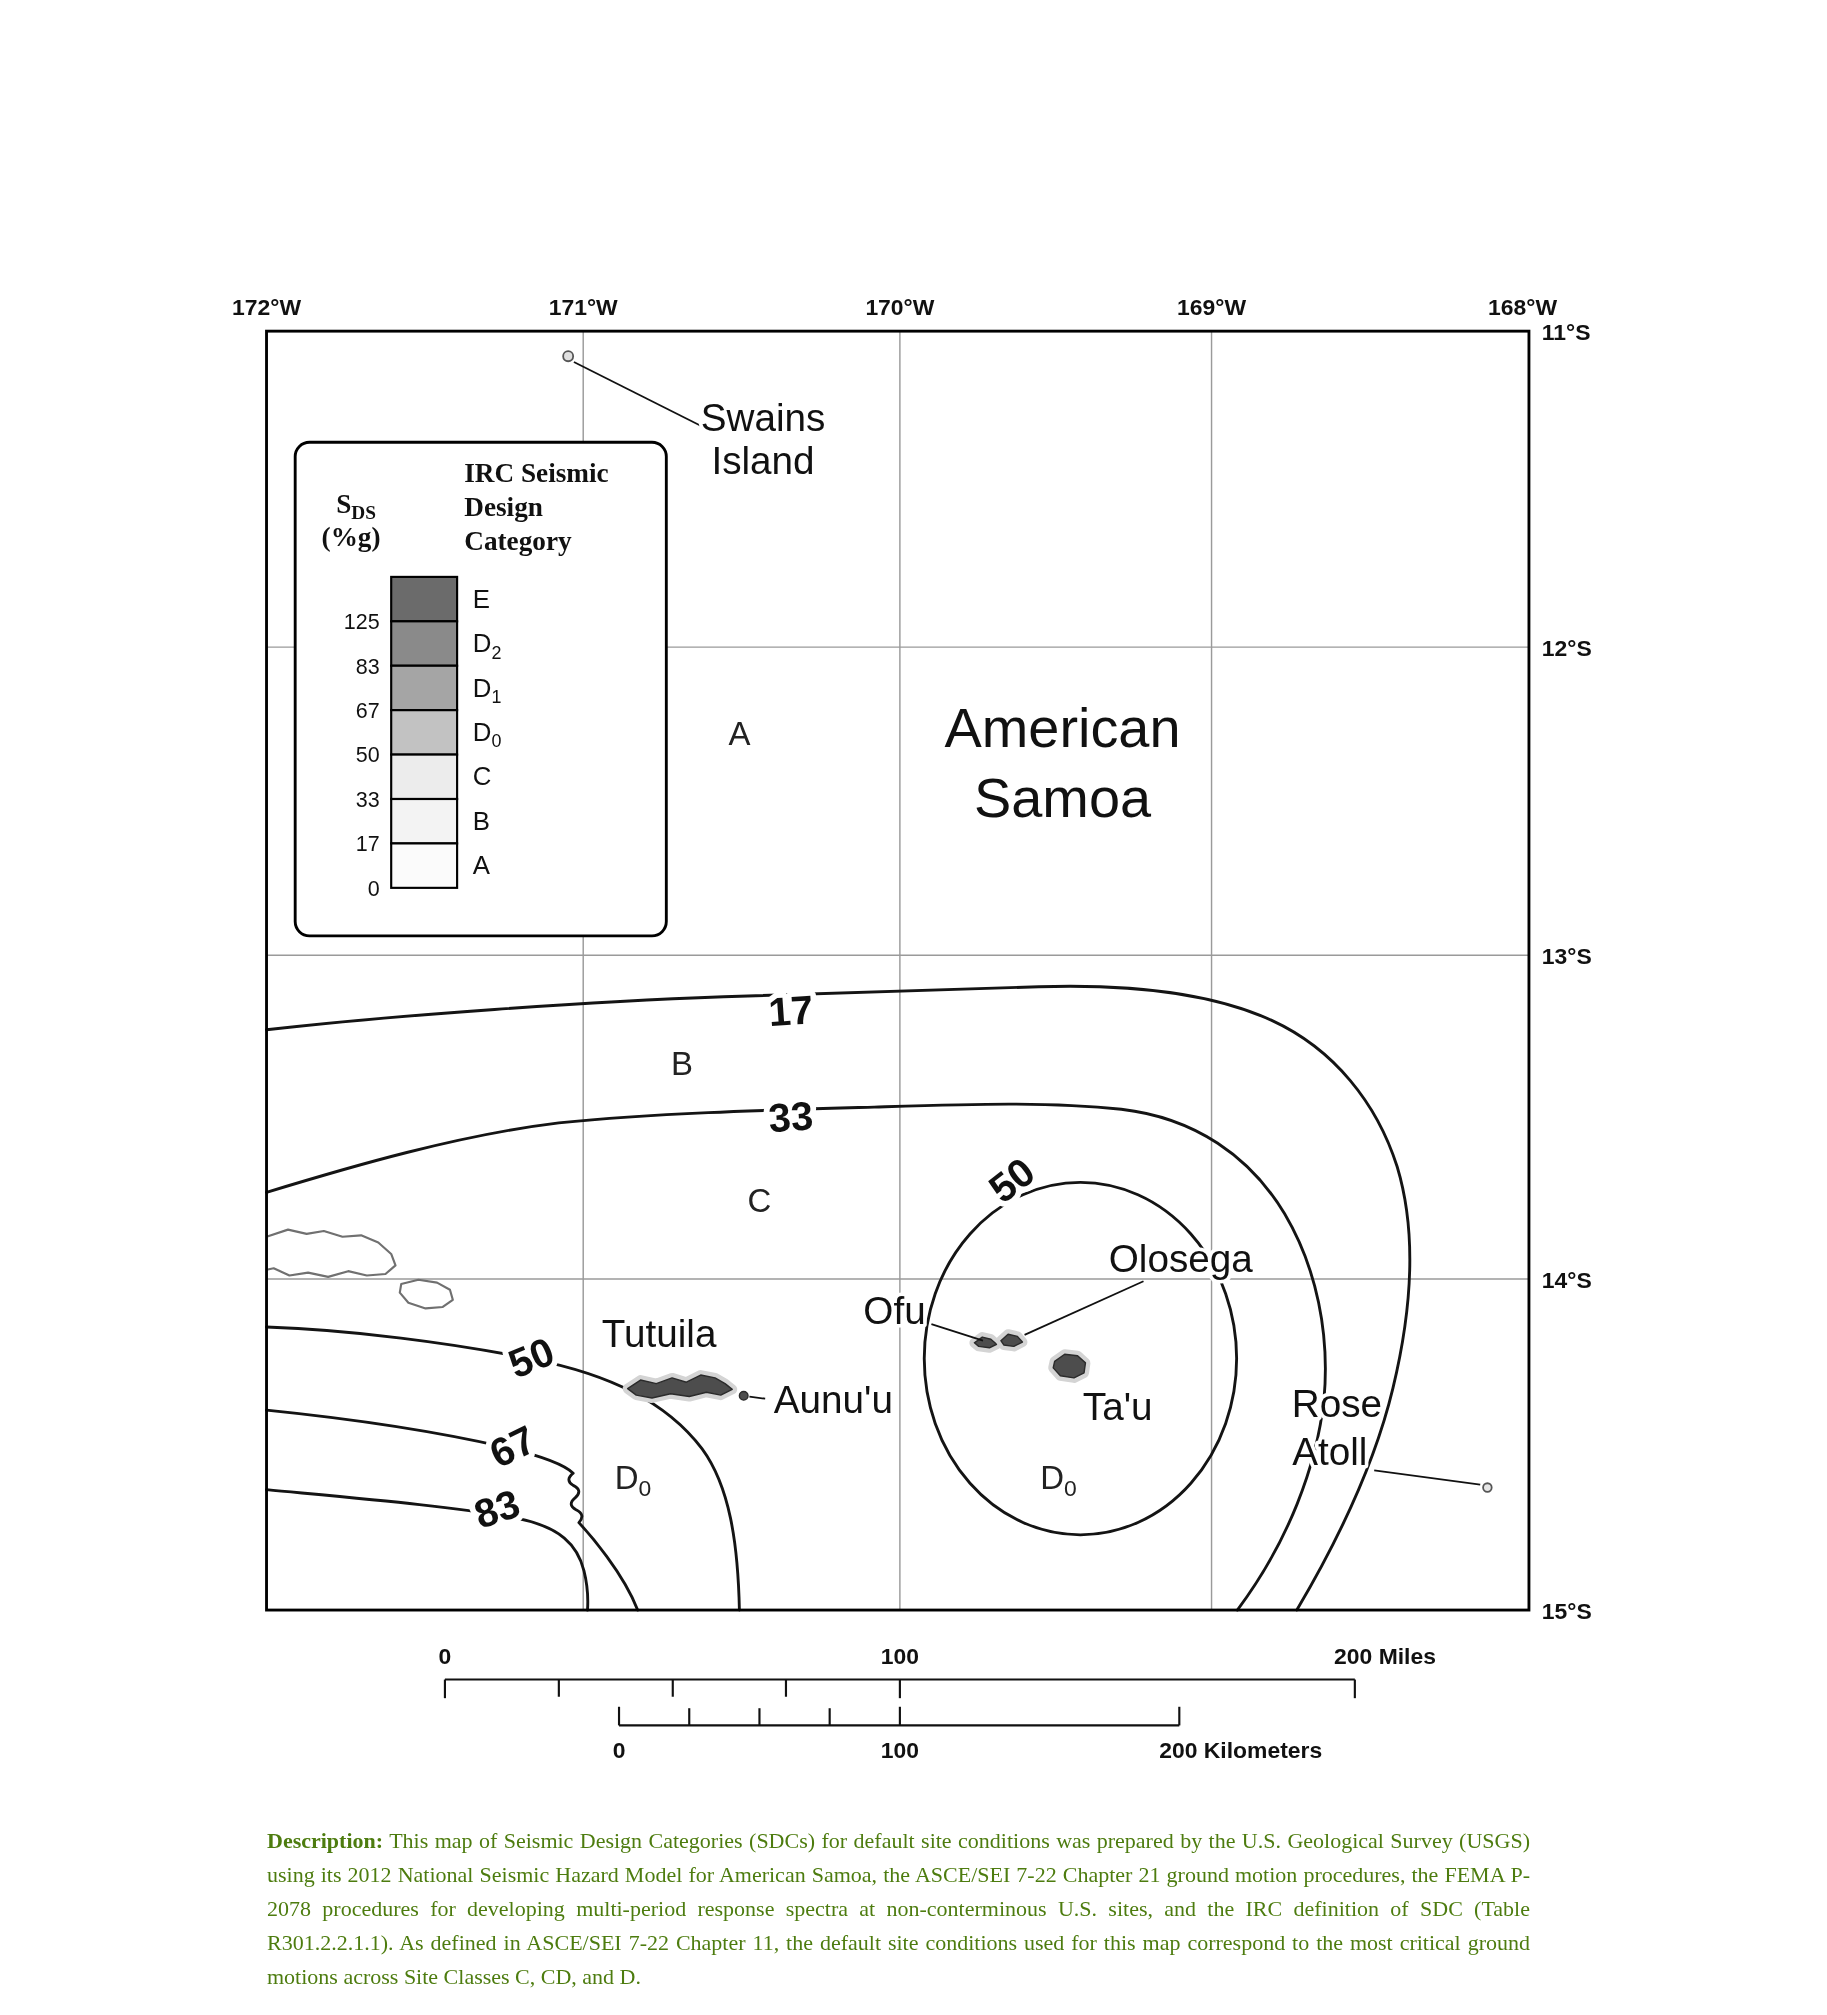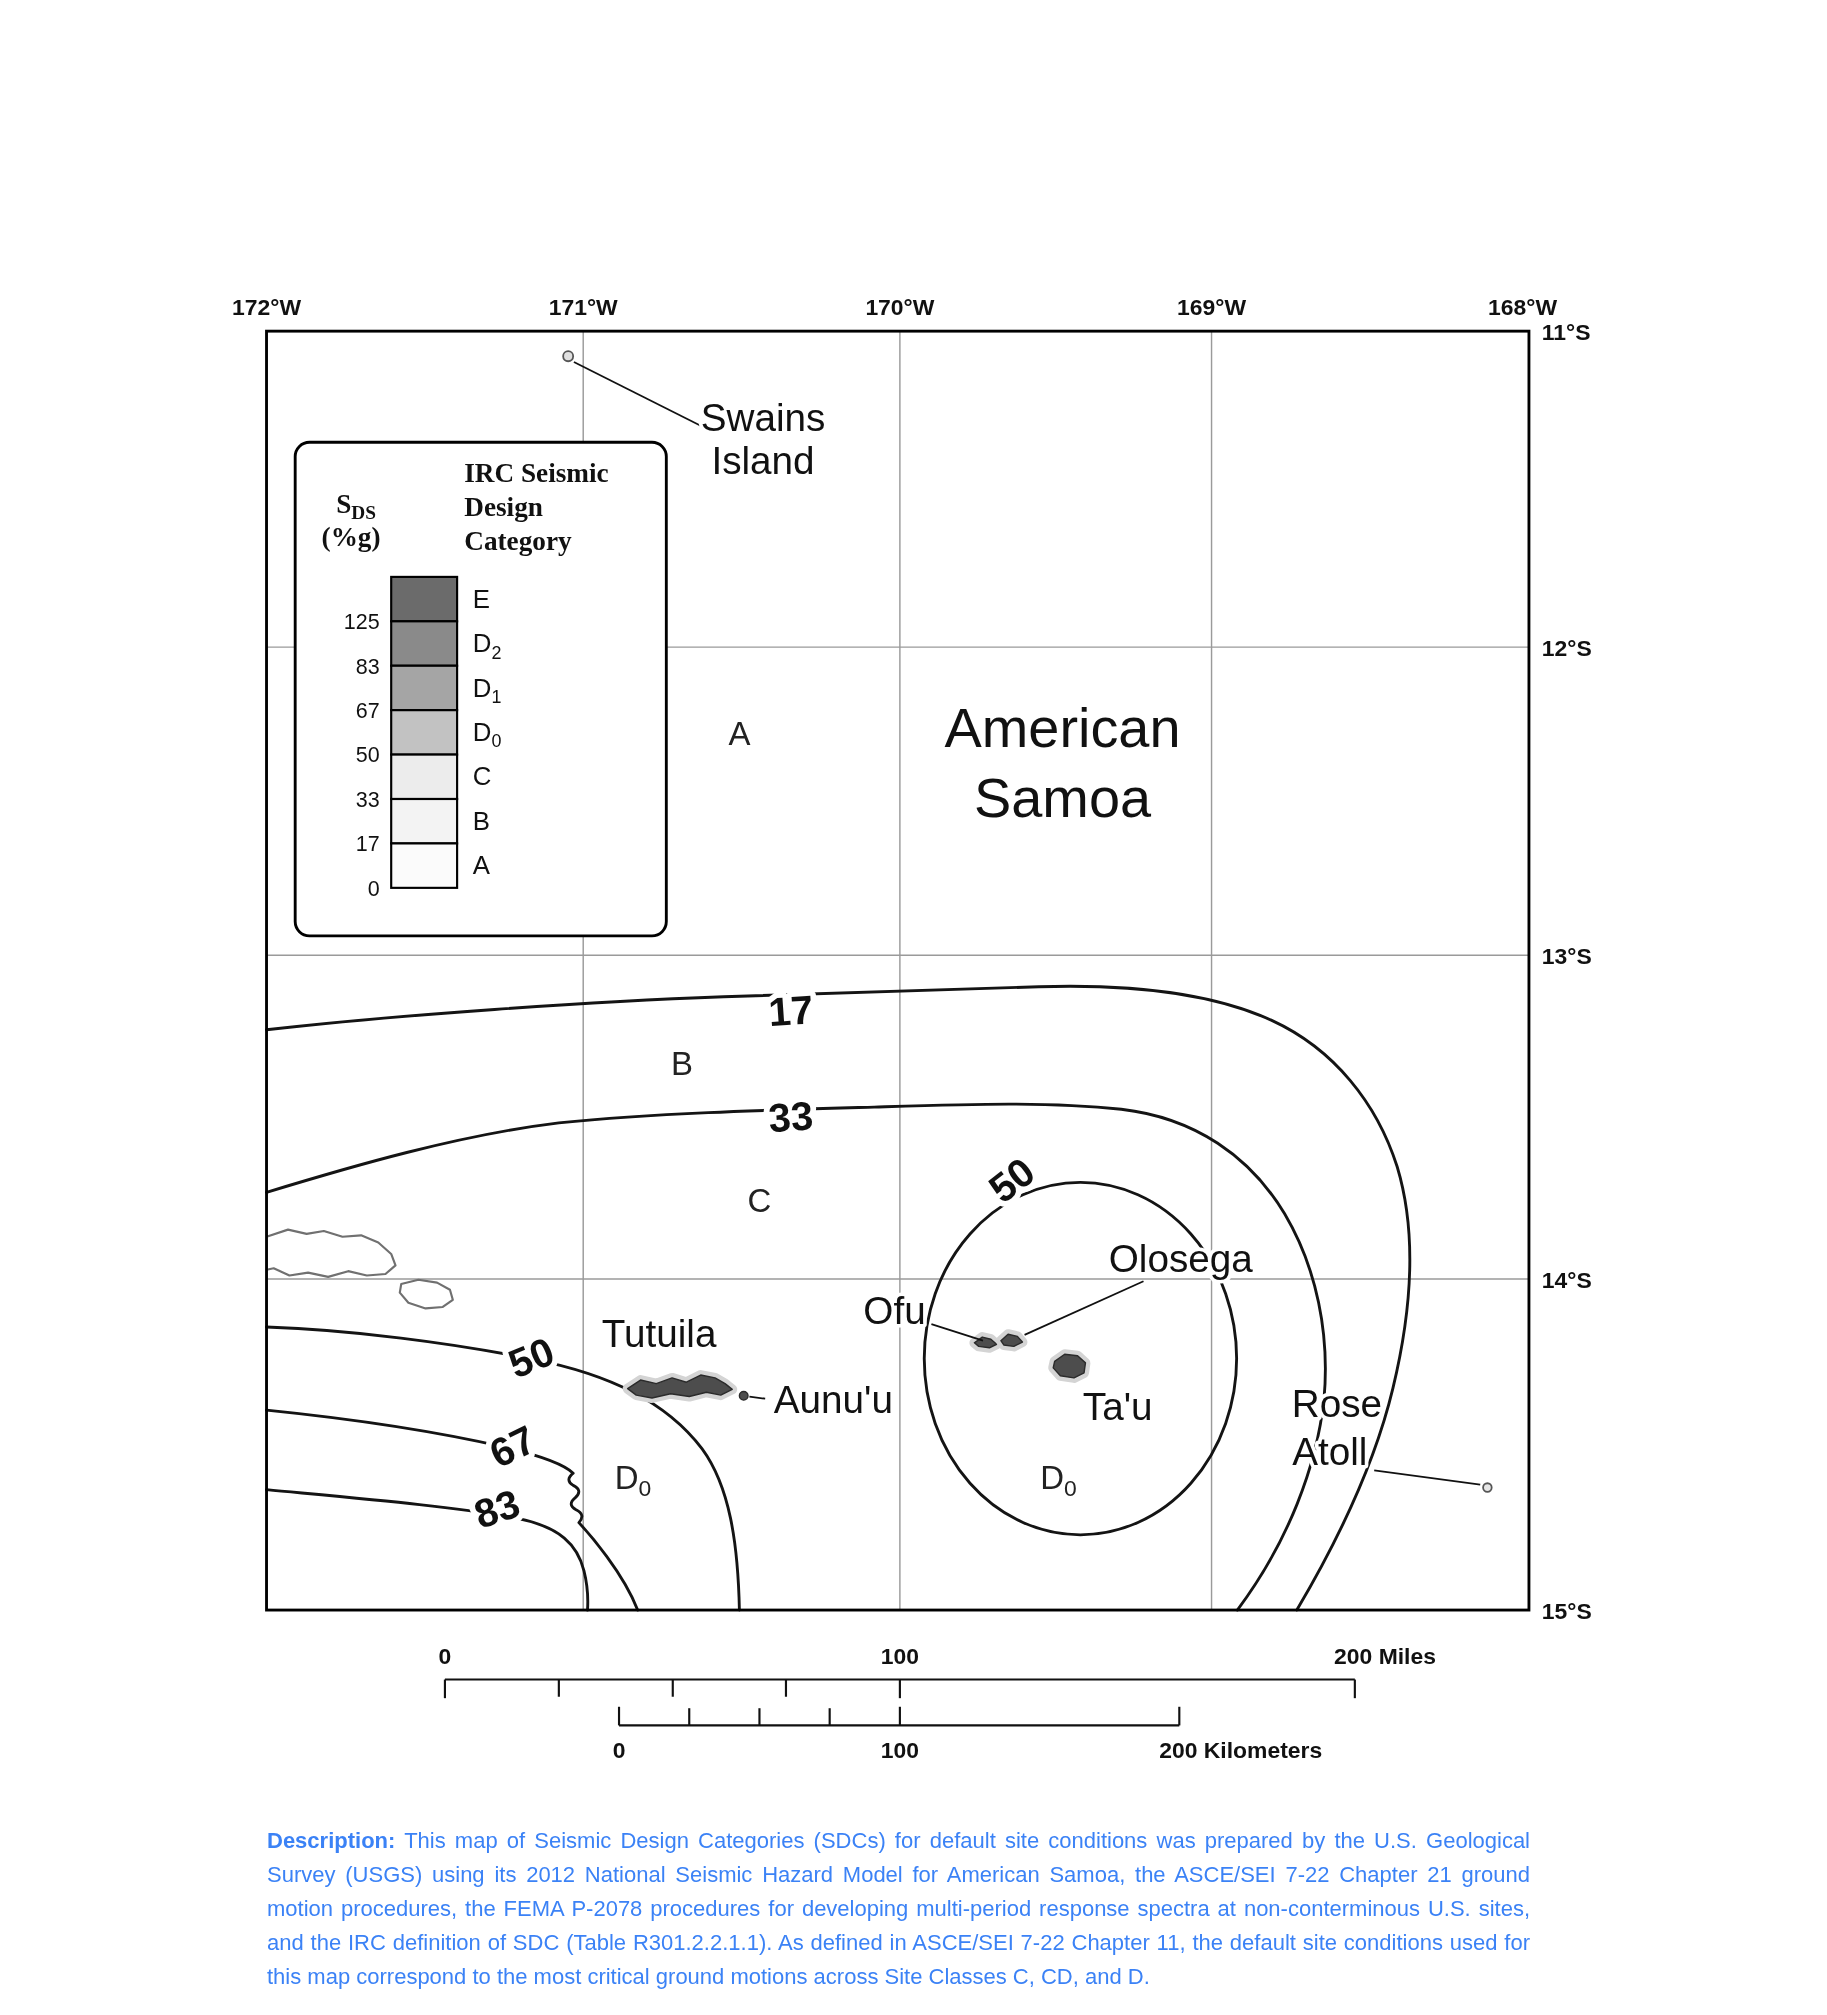--- a/index.html
+++ b/index.html
@@ -24,22 +24,22 @@
                 paint-order:stroke; stroke:#ffffff; stroke-width:16px; stroke-linejoin:round; }
   .lg-serif   { font-family:"Liberation Serif",serif; font-size:38px; font-weight:700; fill:#111111; }
   .lg-serif-s { font-family:"Liberation Serif",serif; font-size:27px; font-weight:700; fill:#111111; }
   .lg-cat     { font-family:"Liberation Sans",sans-serif; font-size:36px; fill:#111111; }
   .lg-catsub  { font-size:25px; }
   .lg-val     { font-family:"Liberation Sans",sans-serif; font-size:30px; fill:#111111; }
   .swatch     { stroke:#000000; stroke-width:3; }
   .scaleline  { stroke:#111111; stroke-width:3; }
 
   #description { position:absolute; left:267px; top:1824px; width:1263px;
-                 font-family:Liberation Sans, sans-serif; font-size:22px; line-height:1.55;
-                 color:#3b82f6; text-align:justify; }
+                 font-family:Liberation Serif, serif; font-size:22px; line-height:1.55;
+                 color:#4d7c0f; text-align:justify; }
   #description .lead { font-weight:700; }
 </style>
 </head>
 <body>
 
 <div id="page">
 <svg width="1827" height="2015" viewBox="0 0 2550 2812">
 
   <g>
     <line class="gridline" x1="814" y1="462" x2="814" y2="2247"></line>

